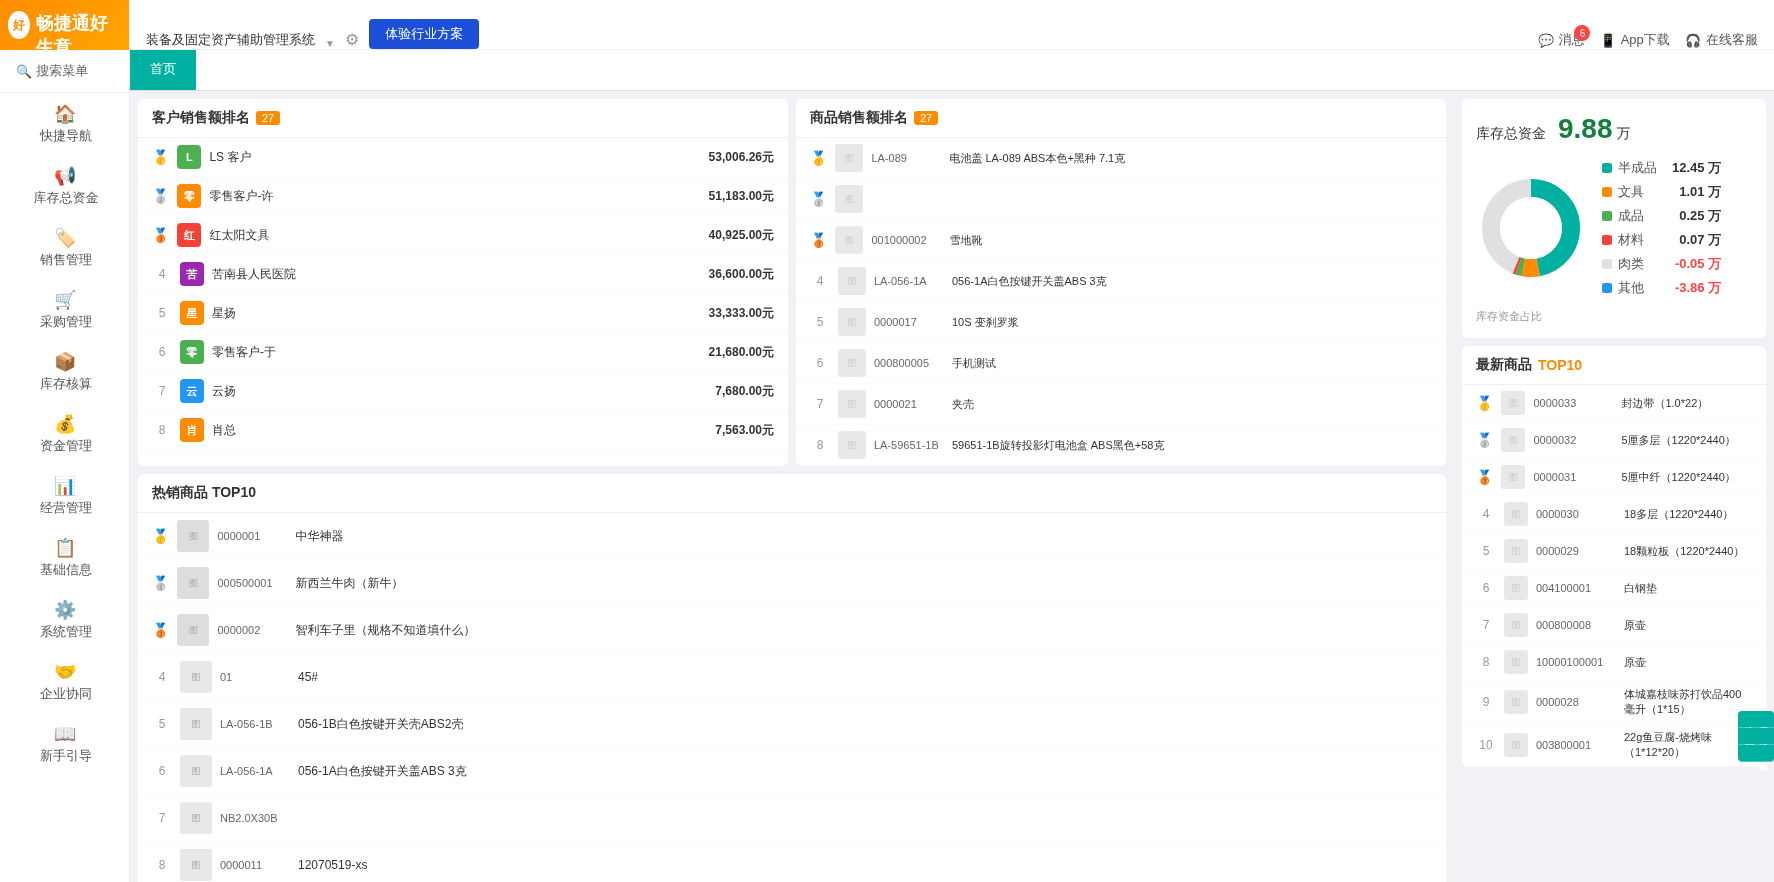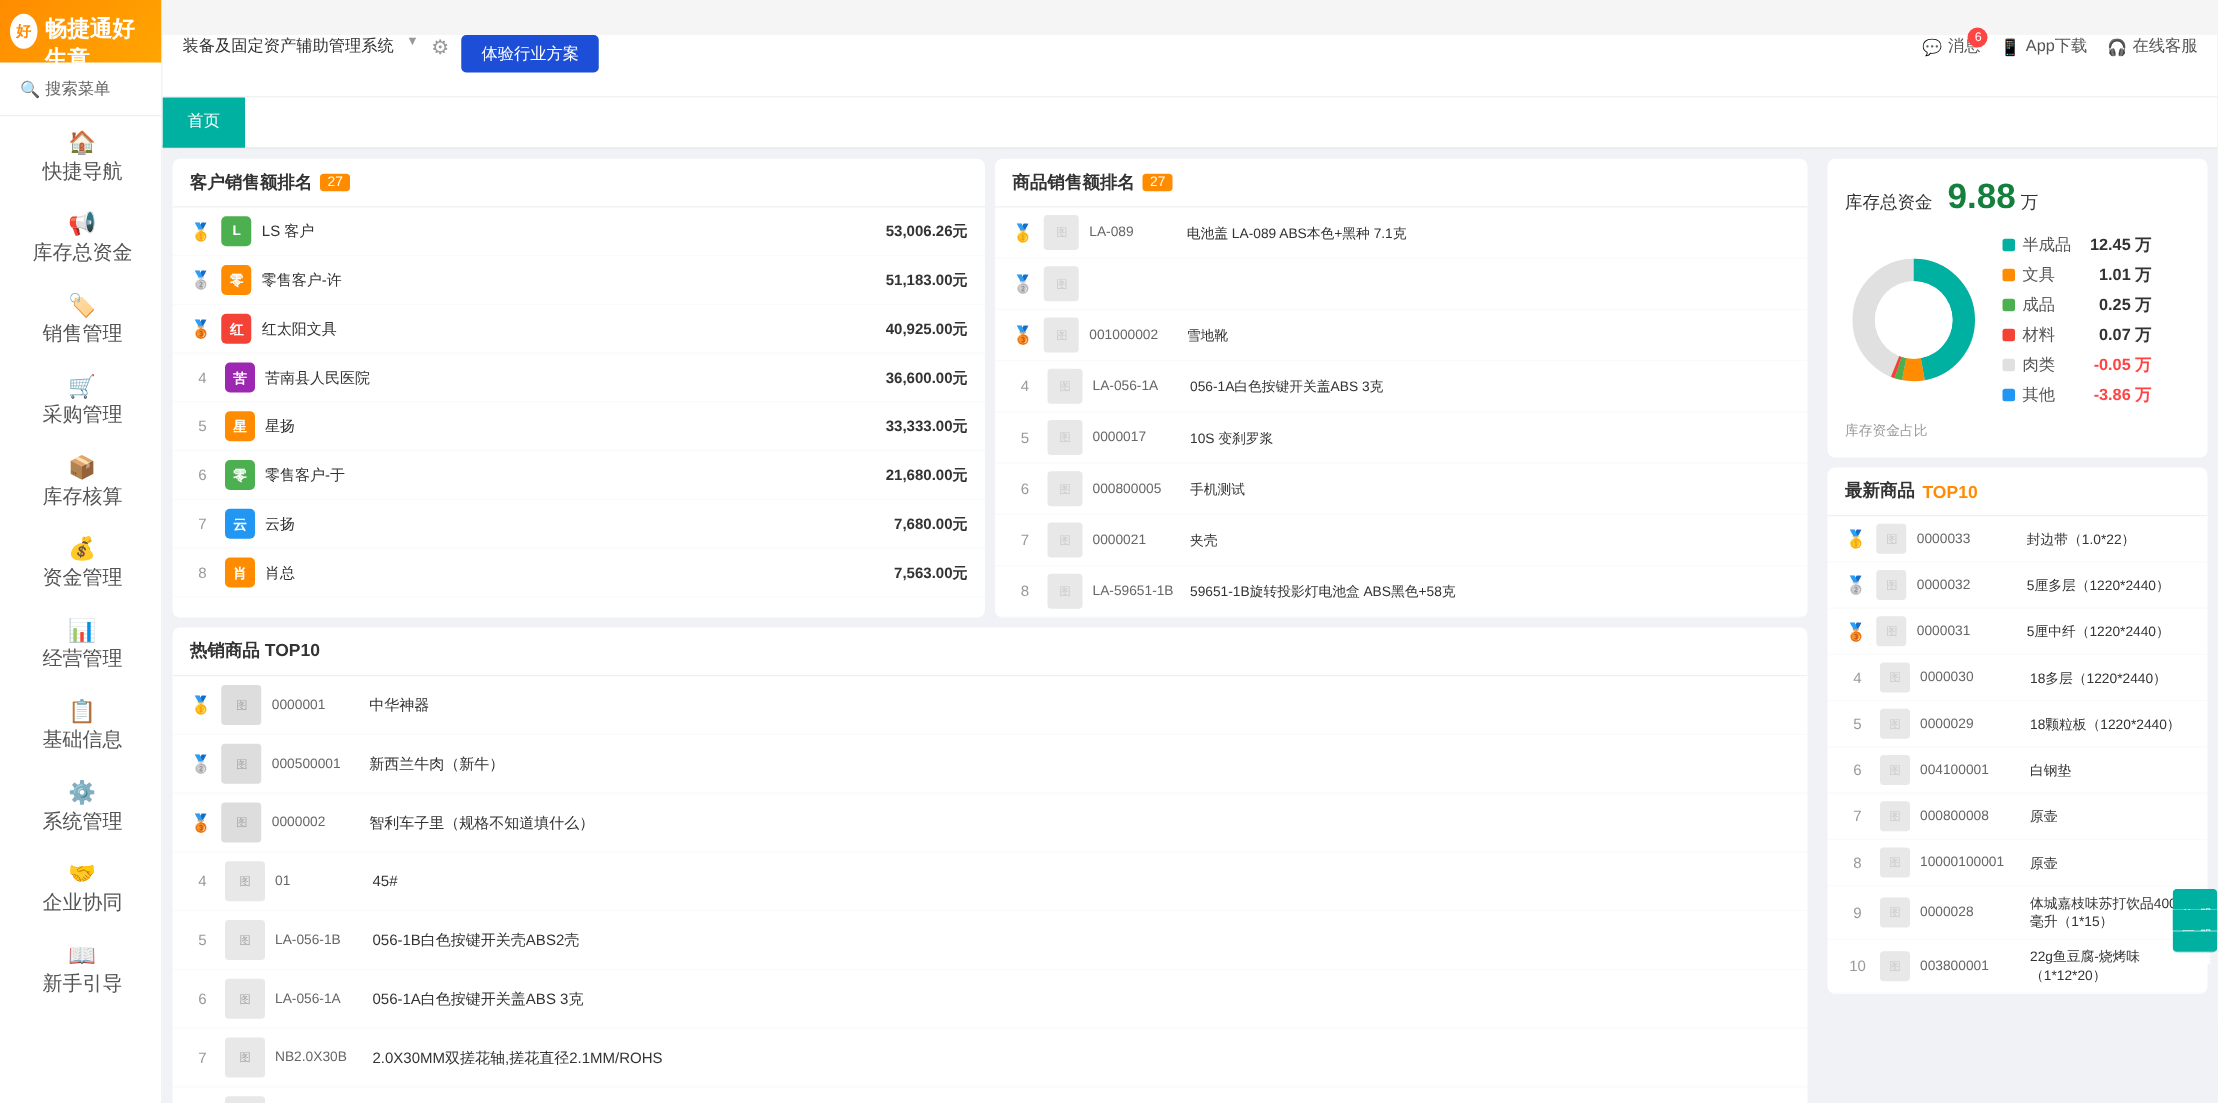--- a/index.html
+++ b/index.html
@@ -45,31 +45,30 @@
     .sidebar-nav { flex: 1; overflow-y: auto; }
     .nav-item {
       display: flex; flex-direction: column; align-items: center;
       padding: 10px 4px;
       cursor: pointer;
       color: #555;
       border-left: 3px solid transparent;
       transition: all 0.2s;
     }
     .nav-item .nav-icon { font-size: 18px; margin-bottom: 2px; }
-    .nav-item .nav-label { font-size: 16px; text-align: left; }
+    .nav-item .nav-label { font-size: 13px; text-align: left; }
 
     
     .main-area { flex: 1; display: flex; flex-direction: column; overflow: hidden; }
     .topbar {
       height: 50px;
       background: #fff;
       border-bottom: 1px solid #eee;
-      display: flex; align-items: flex-start; padding: 0 16px;
+      display: flex; align-items: flex-end; padding: 0 16px;
       gap: 10px;
-      margin-top: 28px;
     }
     .topbar-title { font-size: 13px; color: #333; }
     .topbar-arrow { font-size: 10px; color: #999; }
     .topbar-gear { font-size: 16px; color: #999; cursor: pointer; }
     .topbar-btn {
       background: #1d4ed8; color: #fff; border: none;
       padding: 6px 16px; border-radius: 4px; cursor: pointer;
       font-size: 13px;
     }
     .topbar-right { margin-left: auto; display: flex; align-items: center; gap: 16px; }
@@ -455,21 +454,20 @@
                 </div>
     <span class="prod-code">LA-056-1A</span>
     <span class="rank-name">056-1A白色按键开关盖ABS 3克</span>
               </div>
               <div class="rank-item">
                 <span class="rank-num">7</span>
     <div class="prod-img" style="background:#e8e8e8;width:32px;height:32px;">
                   <span style="color:#aaa;font-size:9px;">图</span>
                 </div>
     <span class="prod-code">NB2.0X30B</span>
-    <span class="rank-name">2.0X30MM双搓花轴,搓花直径2.1MM/ROHS</span>
               </div>
               <div class="rank-item">
                 <span class="rank-num">8</span>
     <div class="prod-img" style="background:#e8e8e8;width:32px;height:32px;">
                   <span style="color:#aaa;font-size:9px;">图</span>
                 </div>
     <span class="prod-code">0000011</span>
     <span class="rank-name">12070519-xs</span>
               </div>
             </div>

